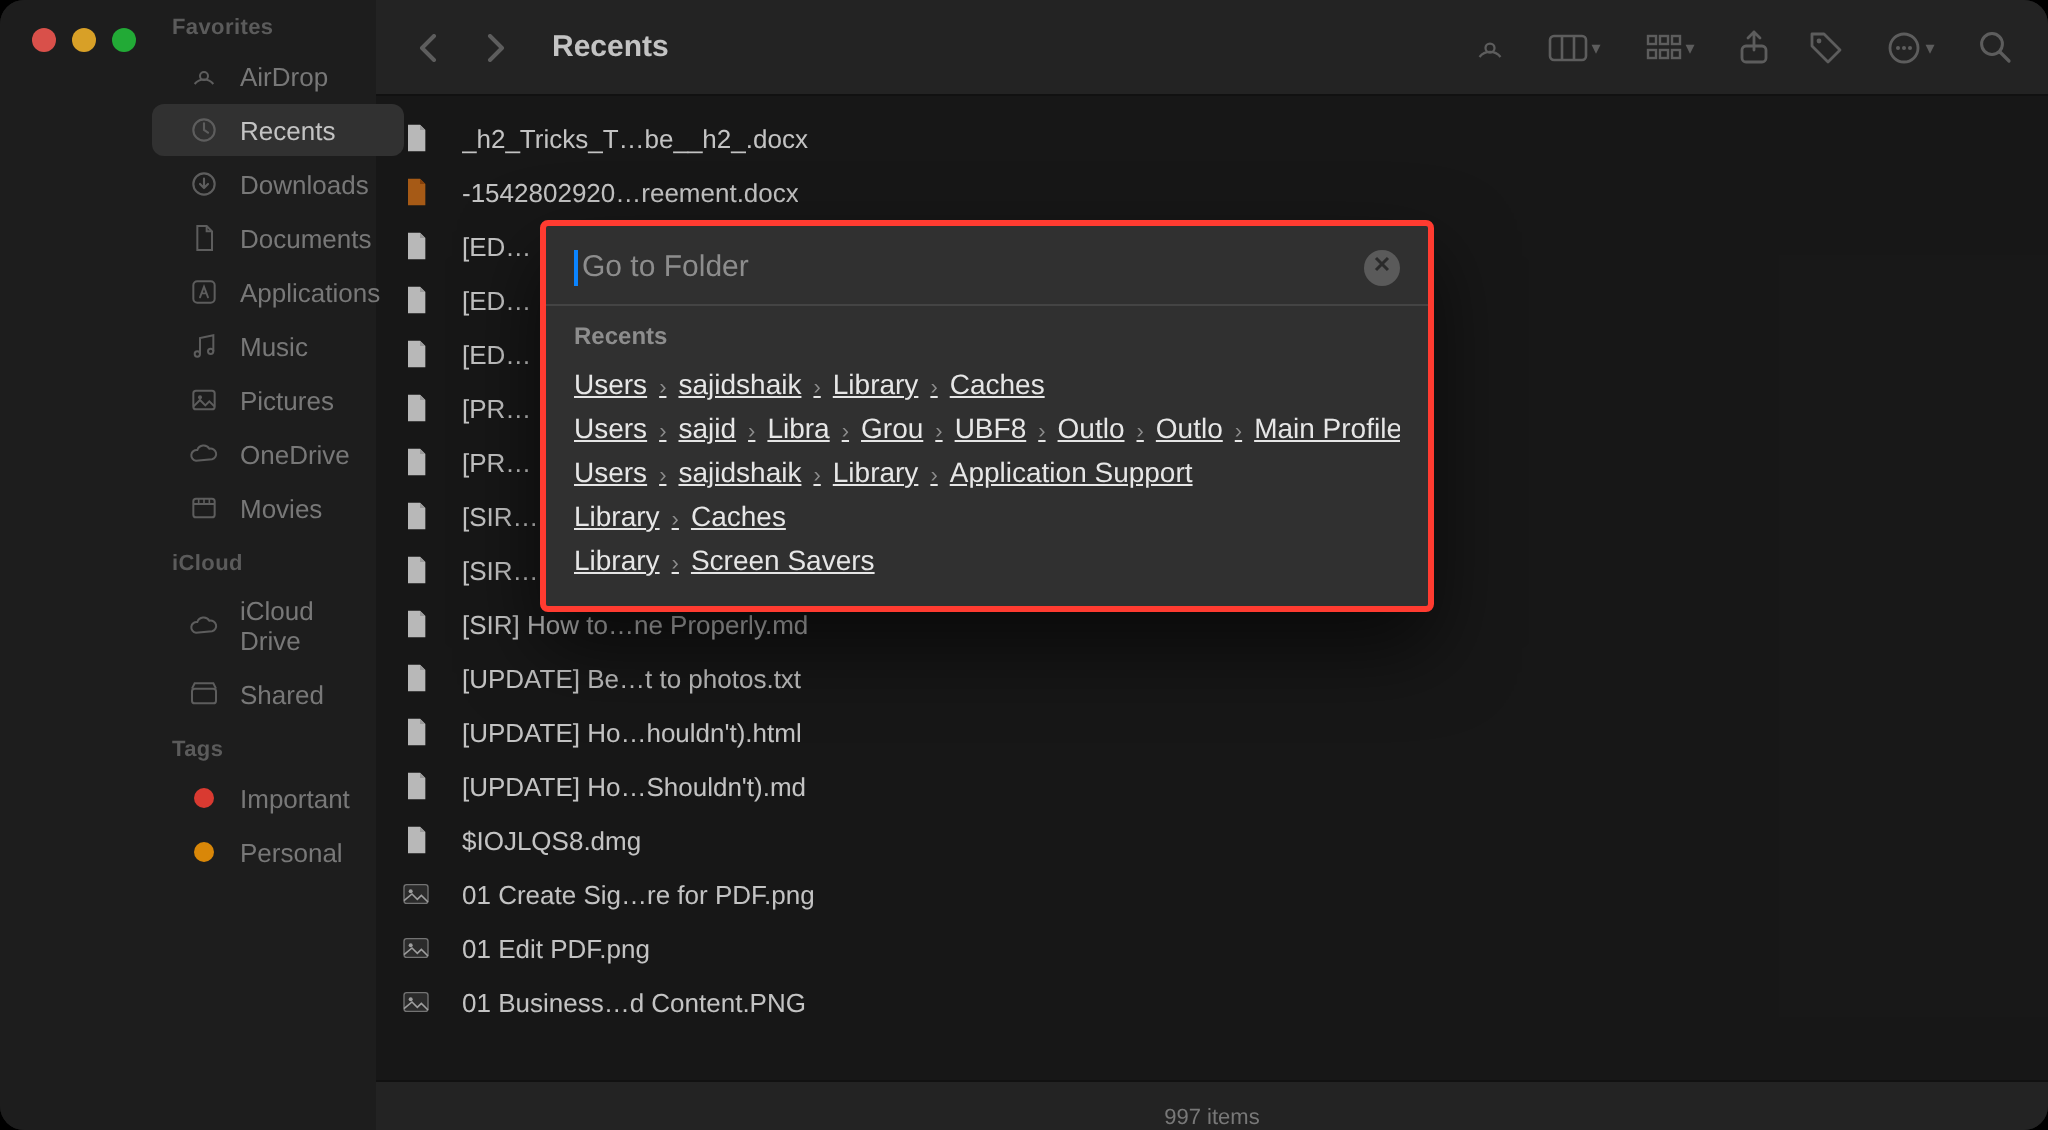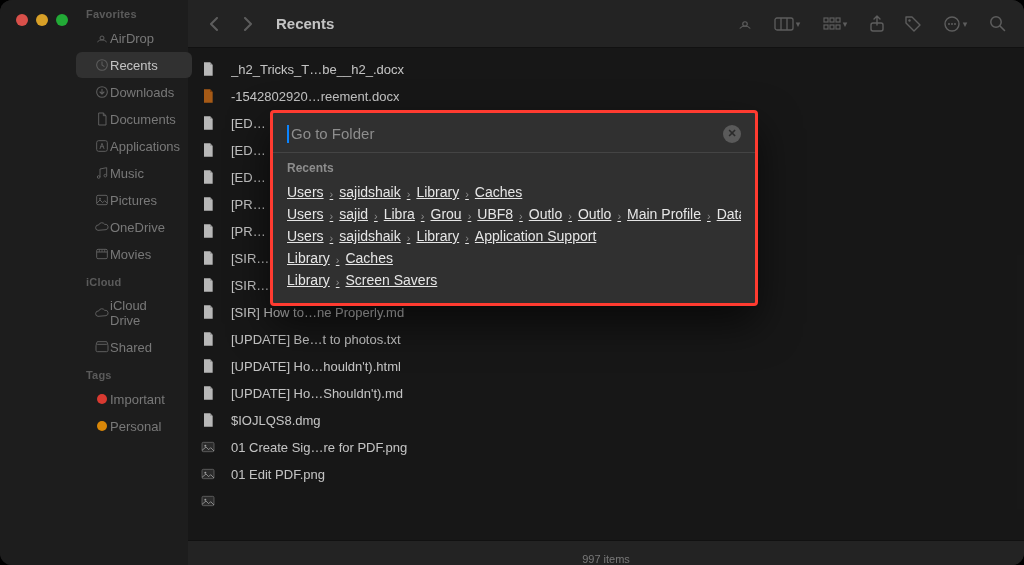--- a/index.html
+++ b/index.html
@@ -23,42 +23,42 @@
   .window{width:1024px;height:565px;background:var(--bg);border-radius:12px;overflow:hidden;display:flex;flex-direction:column;box-sizing:border-box;}
   
   .body{flex:1;display:flex;min-height:0;}
   .sidebar{width:188px;background:var(--bg-sidebar);display:flex;box-sizing:border-box;position:relative;}
   .traffic{display:flex;gap:8px;padding:14px 0 10px 16px;}
   .dot{width:12px;height:12px;border-radius:50%;}
   .dot.red{background:#ff5f57;}
   .dot.yellow{background:#febc2e;}
   .dot.green{background:#28c840;}
   .side-head{font-size:11px;color:var(--text-dimmer);padding:8px 18px 4px;font-weight:600;letter-spacing:.2px;}
-  .side-item{display:flex;align-items:center;padding:5px 12px 5px 18px;font-size:13px;color:var(--text-dim);border-radius:6px;margin:1px 8px;cursor:default;}
+  .side-item{display:flex;align-items:center;gap:10px;padding:5px 12px 5px 18px;font-size:13px;color:var(--text-dim);border-radius:6px;margin:1px 8px;cursor:default;}
   .side-item.active{background:var(--sel);color:var(--text);}
   .side-icon{width:16px;height:16px;flex:0 0 16px;display:flex;align-items:center;justify-content:center;color:var(--icon-dim);}
   .tag-dot{width:10px;height:10px;border-radius:50%;}
   .main{flex:1;display:flex;flex-direction:column;min-width:0;}
   .toolbar{height:48px;background:var(--bg-toolbar);display:flex;align-items:center;padding:0 12px;box-sizing:border-box;gap:6px;border-bottom:1px solid #151515;}
   .navbtn{width:28px;height:26px;display:flex;align-items:center;justify-content:center;color:var(--icon-dim);border-radius:5px;}
   .title{font-size:15px;font-weight:600;color:var(--text);margin-left:8px;}
   .tool-spacer{flex:1;}
   .toolbtn{width:30px;height:26px;display:flex;align-items:center;justify-content:center;color:var(--icon-dim);border-radius:5px;}
   .toolbtn.wide{width:42px;gap:2px;}
   .chev{font-size:9px;color:var(--icon-dim);}
   .filezone{flex:1;overflow:hidden;background:var(--bg-files);padding-top:10px;padding-left:12px;}
   .file-row{display:flex;align-items:center;gap:15px;height:22px;margin-bottom:5px;font-size:13px;color:var(--text);}
   .file-icon{width:16px;height:16px;flex:0 0 16px;display:flex;align-items:center;justify-content:center;}
   .file-icon svg{width:16px;height:16px;}
   .file-name{white-space:nowrap;overflow:hidden;text-overflow:ellipsis;max-width:260px;}
   .status{height:24px;background:var(--bg-status);display:flex;align-items:flex-end;justify-content:center;font-size:11px;color:var(--text-dim);border-top:1px solid #151515;}
   
   .popover{
     position:absolute;
-    left:270px;top:110px;width:488px;
+    left:270px;top:110px;width:447px;
     background:var(--popover-bg);
     border:3px solid var(--popover-border);
     border-radius:4px;
     box-shadow:0 18px 40px rgba(0,0,0,.6);
     z-index:50;
     padding:8px 14px 12px;
     box-sizing:border-box;
   }
   .pop-input-row{display:flex;align-items:center;}
   .pop-input{flex:1;background:transparent;border:none;outline:none;color:var(--text);font-size:15px;padding:4px 0;caret-color:var(--accent);}
@@ -424,20 +424,21 @@
             <span class="file-name">01 Edit PDF.png</span>
           </div>
           <div class="file-row">
             <span class="file-icon">
               <svg viewBox="0 0 24 24">
                 <rect x="3" y="5" width="18" height="14" rx="2" fill="#333" stroke="#888" stroke-width="1"></rect>
                 <circle cx="8" cy="10" r="1.5" fill="#bbb"></circle>
                 <path d="M3 17l6-5 4 4 3-3 5 5" stroke="#bbb" stroke-width="1.2" fill="none"></path>
               </svg>
             </span>
+            <span class="file-name">01 Business…d Content.PNG</span>
           </div>
         </div>
 
       <div class="status">
         <span>997 items</span>
       </div>
     </div>
   </div>
 
   <div class="overlay-dim"></div>

